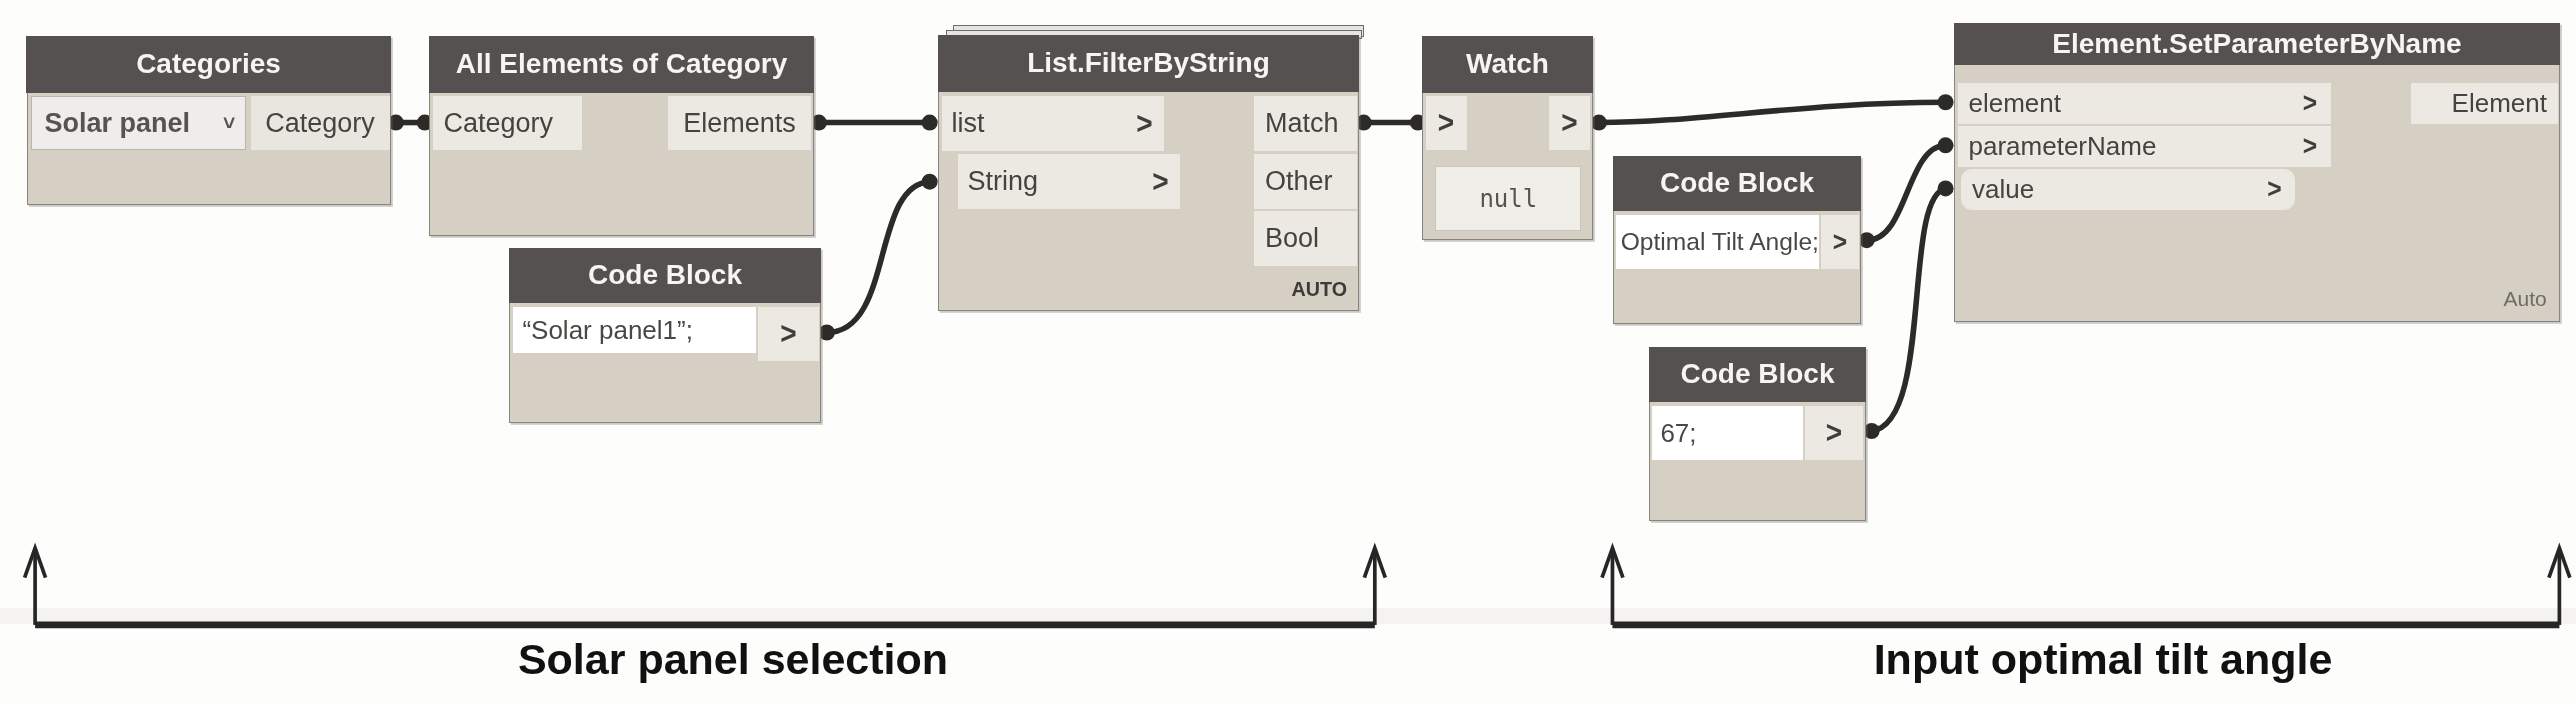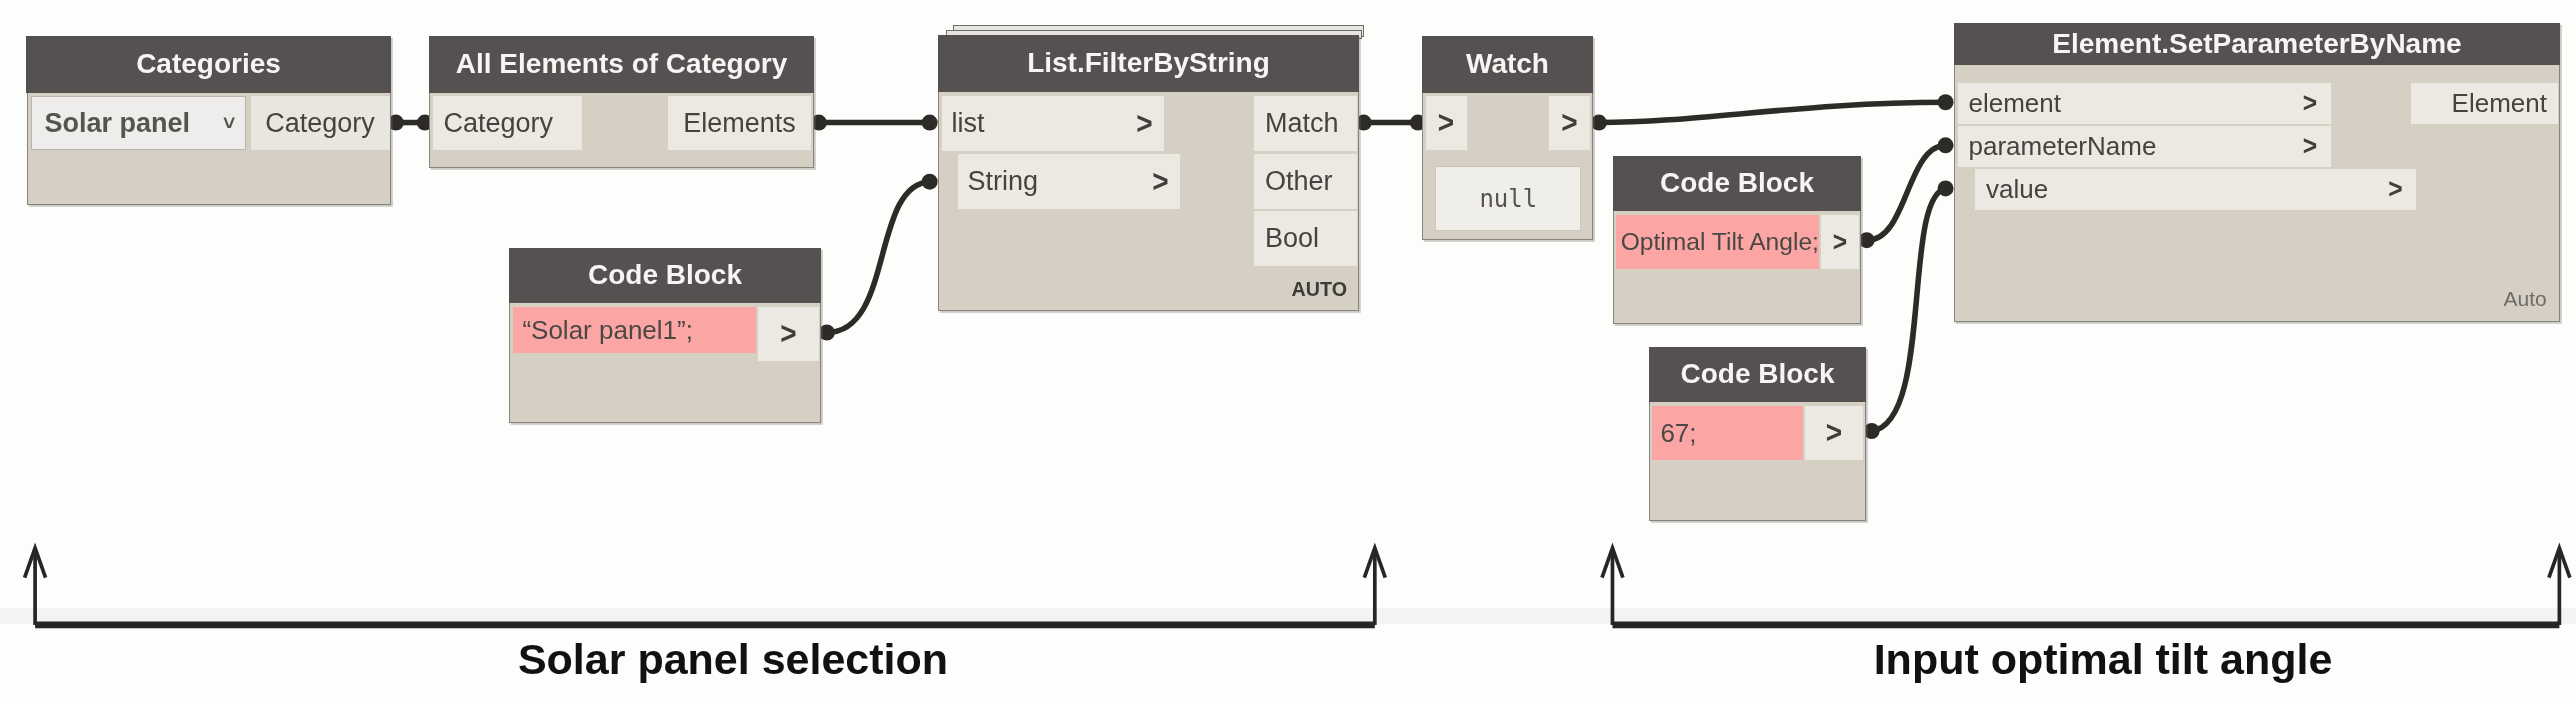--- a/index.html
+++ b/index.html
@@ -11,21 +11,21 @@
   .node{position:absolute;background:#d5cfc4;border:1.2px solid #86847f;
         box-shadow:1.8px 1.8px 0 rgba(108,106,101,.35);box-sizing:border-box;}
   .node-header{position:absolute;left:-1.2px;right:-1.2px;top:-1.2px;height:57px;
         background:#545150;color:#f6f5f3;font-weight:bold;font-size:28px;
         display:flex;align-items:center;justify-content:center;}
   .cell{position:absolute;background:#ebe9e2;color:#45433f;font-size:27px;
         display:flex;align-items:center;box-sizing:border-box;}
   .cell .lbl{white-space:nowrap;}
   .chev{font-weight:800;font-size:28px;color:#403e3a;transform:scaleY(1.15);
         line-height:1;}
-  .code-cell{background:#fca5a5;font-size:26px;color:#4a4844;}
+  .code-cell{background:#ffffff;font-size:26px;color:#4a4844;}
   .sheet{position:absolute;background:#e6e4df;border:1.2px solid #6f6d6a;
         box-sizing:border-box;}
   .nullbox{position:absolute;background:#f0eee8;border:1.2px solid #c9c5bb;
         color:#55534e;font-family:"DejaVu Sans Mono", monospace;font-size:24px;
         display:flex;align-items:center;justify-content:center;box-sizing:border-box;}
   .lacing{position:absolute;white-space:nowrap;}
   .lacing.auto-caps{font-weight:bold;font-size:19.7px;color:#3d3b37;}
   .lacing.auto-reg{font-size:21px;color:#6e6c67;}
 
   
@@ -88,21 +88,21 @@
     <div class="node-header">Categories</div>
     <div class="cell" style="left:3.7px;top:59px;width:215px;height:54px;background:#eeedeb;border:1.2px solid #b9b6b0;justify-content:space-between;padding:0 9.9px 0 12.3px;font-weight:bold;color:#56544e;">
       <span class="lbl">Solar panel</span>
       <span style="font-size:21px;color:#56544e;">˅</span>
     </div>
     <div class="cell" style="left:223px;top:59px;width:139px;height:54px;background:#e9e6e0;justify-content:center;">
       <span class="lbl">Category</span>
     </div>
   </div>
 
-  <div class="node" style="left:429px;top:36px;width:385px;height:132px;">
+  <div class="node" style="left:429px;top:36px;width:385px;height:200px;">
     <div class="node-header">All Elements of Category</div>
     <div class="cell" style="left:2.5px;top:59px;width:149px;height:54px;padding-left:11px;">
       <span class="lbl">Category</span>
     </div>
     <div class="cell" style="left:238px;top:59px;width:143px;height:54px;justify-content:center;">
       <span class="lbl">Elements</span>
     </div>
   </div>
 
   <div class="sheet" style="left:953px;top:24.6px;width:411px;height:12.3px;"></div>
@@ -173,21 +173,21 @@
   <div class="node" style="left:1954px;top:23px;width:606px;height:299px;">
     <div class="node-header" style="height:42px;">Element.SetParameterByName</div>
     <div class="cell" style="left:2.5px;top:59px;width:373px;height:41px;justify-content:space-between;padding:0 13.5px 0 11px;font-size:26px;">
       <span class="lbl">element</span>
       <span class="chev" style="font-size:24.6px;">&gt;</span>
     </div>
     <div class="cell" style="left:2.5px;top:102px;width:373px;height:41px;justify-content:space-between;padding:0 13.5px 0 11px;font-size:26px;">
       <span class="lbl">parameterName</span>
       <span class="chev" style="font-size:24.6px;">&gt;</span>
     </div>
-    <div class="cell" style="left:20px;top:145px;width:441px;height:41px;justify-content:space-between;padding:0 13.5px 0 11px;font-size:26px;">
+    <div class="cell" style="left:6px;top:145px;width:334px;height:41px;justify-content:space-between;padding:0 13.5px 0 11px;font-size:26px;border-radius:11px;">
       <span class="lbl">value</span>
       <span class="chev" style="font-size:24.6px;">&gt;</span>
     </div>
     <div class="cell" style="left:456px;top:59px;width:147px;height:41px;justify-content:flex-end;padding-right:11px;font-size:26px;">
       <span class="lbl">Element</span>
     </div>
     <div class="lacing auto-reg" style="right:12.3px;bottom:9.9px;">Auto</div>
   </div>
 
   <div class="annotation" style="left:425px;top:635px;">Solar panel selection</div>

